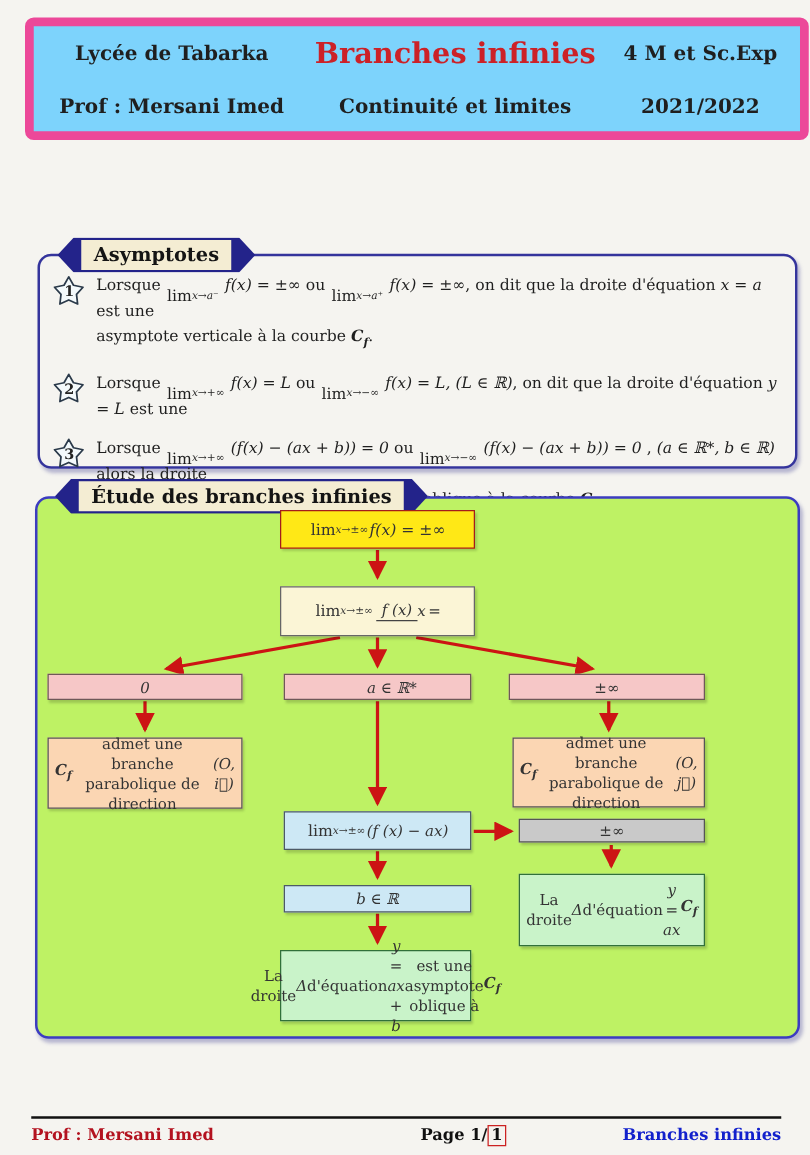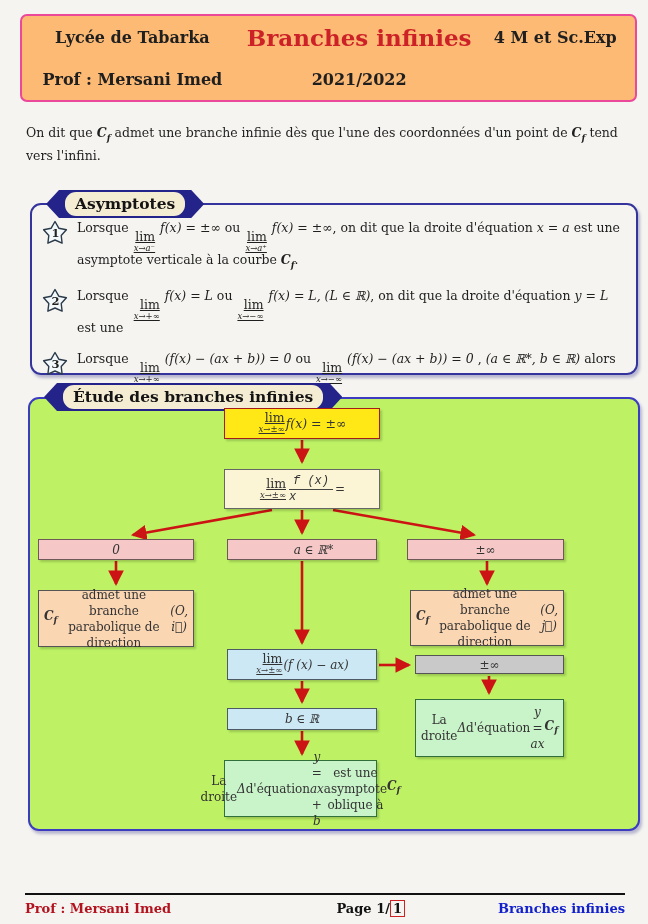--- a/index.html
+++ b/index.html
@@ -7,21 +7,21 @@
     width:648px;height:924px;
     background:#f5f4f0;
     font-family:"DejaVu Serif","Liberation Serif",serif;
     color:#1f1f1f;
     position:relative;
     overflow:hidden;
   }
   
   .hdr{
     position:absolute;left:20px;top:14px;width:613px;height:84px;
-    background:#fdba74;border:2px solid #ec4899;border-radius:7px;
+    background:#7dd3fc;border:7px solid #ec4899;border-radius:7px;
     display:grid;grid-template-columns:36% 38% 26%;grid-template-rows:1fr 1fr;
     align-items:center;justify-items:center;
   }
   .hdr .cell{font-weight:bold;font-size:16px;white-space:nowrap;}
   .hdr .title{font-size:23px;color:#cc2127;}
   
   .intro{position:absolute;left:26px;top:124px;width:600px;font-size:12.5px;line-height:17px;}
   .intro .l1{text-indent:20px;}
   
   .secbox{
@@ -32,40 +32,40 @@
   .flow{left:28px;top:397px;width:608px;height:430px;border:2.5px solid #3c3cc0;background:#bef264;}
   .badge{
     position:absolute;height:28px;
     background:#23238a;
     clip-path:polygon(13px 0,calc(100% - 13px) 0,100% 50%,calc(100% - 13px) 100%,13px 100%,0 50%);
     display:flex;align-items:center;justify-content:center;
     padding:0 19px;
     box-sizing:border-box;
   }
   .badge-inner{
-    background:#f4edd3;border-radius:11px;
+    background:#f4edd3;border-radius:0;
     padding:2px 10px 3px 10px;font-weight:bold;font-size:15.5px;color:#141414;
     white-space:nowrap;
   }
   
   .items{position:absolute;left:10px;top:13px;right:8px;display:flex;flex-direction:column;gap:11px;}
   .item{display:flex;gap:8px;font-size:12.5px;}
   .staricon{flex:0 0 27px;position:relative;height:27px;margin-top:2px;}
   .staricon svg{position:absolute;left:0;top:0;}
   .starnum{position:absolute;left:0;top:6px;width:27px;text-align:center;font-size:11.5px;font-weight:bold;color:#222;}
   .item-text{flex:1;line-height:20px;}
   
   .rt{font-style:normal;}
   .rm{font-style:italic;}
   .cfw{font-style:italic;font-weight:bold;}
   .cfsub{font-size:9px;}
-  .lim{display:inline-flex;flex-direction:column;align-items:flex-end;vertical-align:-9px;margin:-4px 1px;line-height:11px;text-decoration:underline;}
+  .lim{display:inline-flex;flex-direction:row;align-items:flex-start;vertical-align:-9px;margin:-4px 1px;line-height:11px;}
   .limt{font-style:normal;font-size:12.5px;}
   .lims{font-style:italic;font-size:8.5px;margin-top:1px;white-space:nowrap;}
-  .frac{display:inline-flex;flex-direction:column;align-items:flex-start;vertical-align:-10px;margin:-4px 2px;line-height:13px;font-family:Liberation Mono, monospace;}
+  .frac{display:inline-flex;flex-direction:row;align-items:flex-start;vertical-align:-10px;margin:-4px 2px;line-height:13px;}
   .ftop{font-style:italic;border-bottom:1px solid #444;padding:0 4px 1px 4px;}
   .fbot{font-style:italic;padding-top:1px;}
   
   .node{
     position:absolute;box-sizing:border-box;
     display:flex;align-items:center;justify-content:center;
     text-align:center;font-size:12px;color:#333;
     padding:1px 5px;line-height:16px;
     box-shadow:1.5px 2px 2px rgba(0,0,0,.18);
   }
@@ -91,25 +91,25 @@
   .pgbox{border:1px solid #cc2222;padding:0 2px;font-weight:bold;color:#111;text-decoration:none;}
 </style>
 </head>
 <body>
 
 <div class="hdr">
   <div class="cell">Lycée de Tabarka</div>
   <div class="cell title">Branches infinies</div>
   <div class="cell">4 M et Sc.Exp</div>
   <div class="cell">Prof : Mersani Imed</div>
+  <div class="cell">Continuité et limites</div>
   <div class="cell">2021/2022</div>
 </div>
 
 <div class="intro">
-  <div class="l2"><span class="rt">On dit que </span><span class="cfw">C<sub class="cfsub">f</sub></span><span class="rt"> admet une branche infinie dès que l'une des coordonnées d'un point de </span><span class="cfw">C<sub class="cfsub">f</sub></span><span class="rt"> tend vers l'infini.</span></div>
 </div>
 
 <div class="secbox asym">
   <div class="badge" style="left:14px;top:-15px;">
     <span class="badge-inner">Asymptotes</span>
   </div>
   <div class="items">
 
     <div class="item">
       <span class="staricon">

